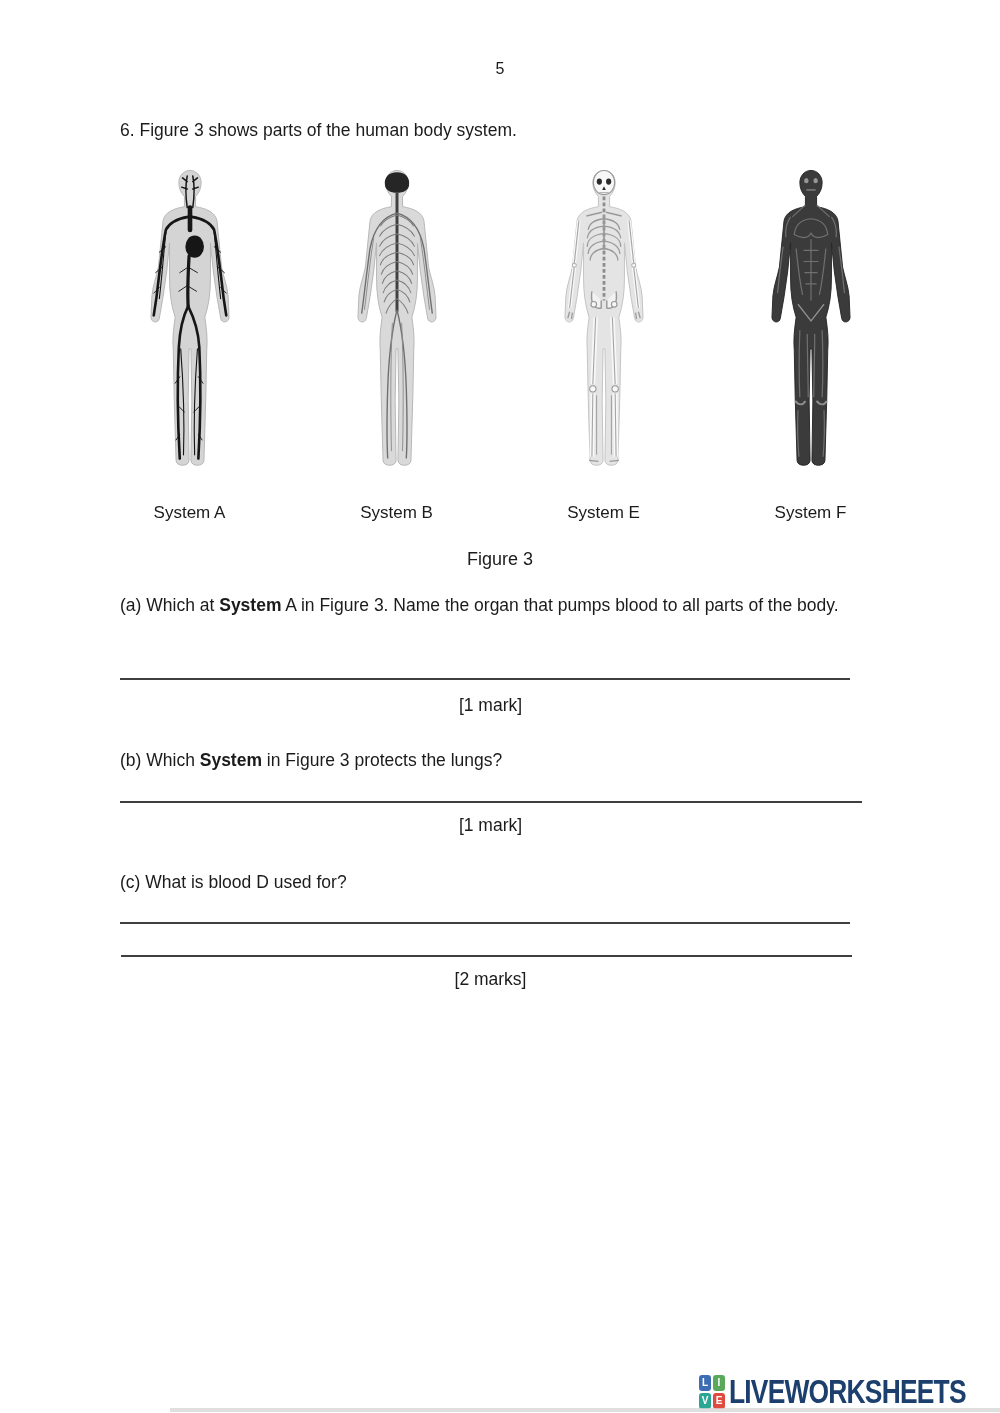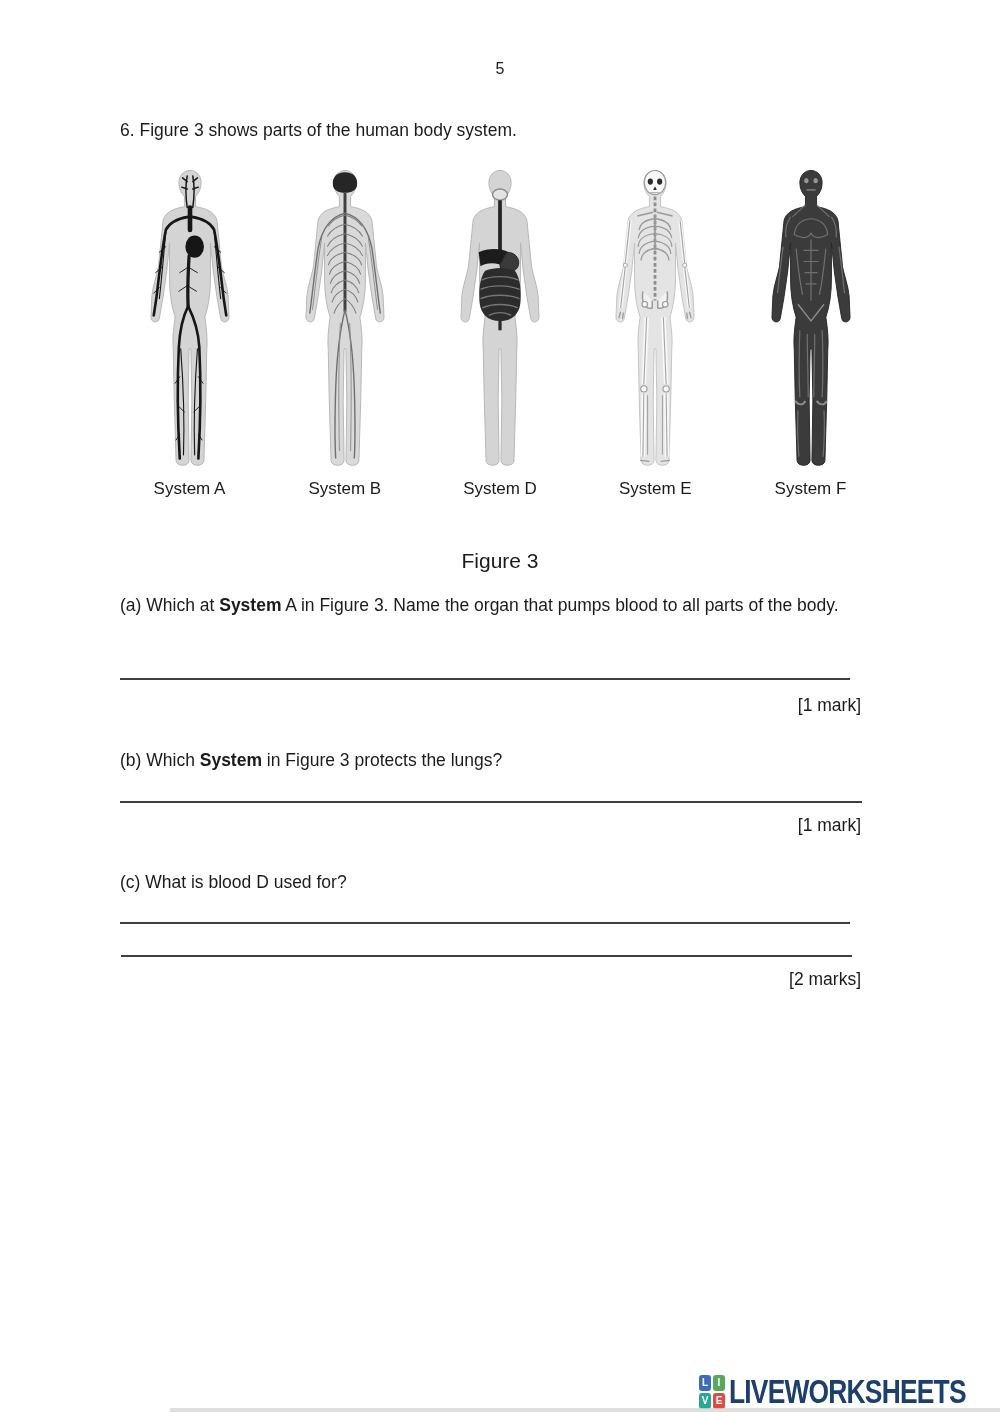--- a/index.html
+++ b/index.html
@@ -5,30 +5,30 @@
   html,body{margin:0;padding:0;}
   body{
     width:1000px;height:1413px;position:relative;background:#ffffff;
     font-family:"Liberation Sans", sans-serif;color:#1b1b1b;overflow:hidden;
   }
   .page-number{position:absolute;top:60px;left:0;width:1000px;text-align:center;font-size:16px;}
   .intro{position:absolute;top:120px;left:120px;width:760px;font-size:17.5px;}
   .figure{position:absolute;top:163px;left:130px;width:740px;display:flex;justify-content:space-between;}
   .syscol{width:119px;display:flex;flex-direction:column;align-items:center;}
   .syscol svg{width:112px;height:316px;display:block;}
-  .syslabel{font-size:17px;white-space:nowrap;}
-  .caption{position:absolute;top:549px;left:0;width:1000px;text-align:center;font-size:21px;}
+  .syslabel{margin-top:24px;font-size:17px;white-space:nowrap;}
+  .caption{position:absolute;top:549px;left:0;width:1000px;text-align:center;font-size:18px;}
   .q{position:absolute;left:120px;width:740px;font-size:17.5px;line-height:35px;}
   #qa{top:588px;} #qb{top:743px;} #qc{top:865px;}
   .ansline{position:absolute;height:0;border-top:2px solid #3f3f3f;}
   #line-a{top:678px;left:120px;width:730px;}
   #line-b{top:801px;left:120px;width:742px;}
   #line-c1{top:922px;left:120px;width:730px;}
   #line-c2{top:955px;left:121px;width:731px;}
-  .marks{position:absolute;left:120px;width:741px;text-align:right;font-size:17.5px;}
+  .marks{position:absolute;left:120px;width:741px;text-align:center;font-size:17.5px;}
   #mark-a{top:695px;} #mark-b{top:815px;} #mark-c{top:969px;}
   .lw-logo{position:absolute;top:1373px;left:699px;display:flex;align-items:center;cursor:pointer;}
   .lw-grid{display:grid;grid-template-columns:12px 12px;grid-auto-rows:16px;gap:2px;margin-right:4px;}
   .lw-sq{border-radius:3px;color:#fff;font-size:10px;font-weight:bold;display:flex;align-items:center;justify-content:center;line-height:1;}
   .lw-text{font-size:33px;font-weight:bold;letter-spacing:-1px;transform:scaleX(0.8);transform-origin:left center;white-space:nowrap;}
   .bottom-edge{position:absolute;top:1408px;left:170px;width:830px;height:4px;background:#d7d7d7;opacity:.8;}
   b{font-weight:bold;margin-top:48px;}
 </style>
 </head>
 <body>
@@ -75,35 +75,20 @@
         <path d="M60,54 C44,58 35,72 31,92 C28,112 25,140 22,162 M60,54 C76,58 85,72 89,92 C92,112 95,140 98,162" stroke="#6f6f6f" stroke-width="1.5" fill="none"></path>
         <path d="M35,80 C31,104 28,134 25,158 M85,80 C89,104 92,134 95,158" stroke="#8a8a8a" stroke-width="1" fill="none"></path>
         <path d="M60,158 C54,182 51,212 50,242 C49,274 49,300 50,318 M60,158 C66,182 69,212 70,242 C71,274 71,300 70,318" stroke="#6f6f6f" stroke-width="1.5" fill="none"></path>
         <path d="M55,172 C53,212 53,262 54,310 M65,172 C67,212 67,262 66,310" stroke="#8a8a8a" stroke-width="1" fill="none"></path>
       </g>
     </svg>
     <div class="syslabel">System B</div>
   </div>
 
 
-  <div class="syscol">
-    <svg viewBox="0 0 120 340">
-      <use href="#human-body" fill="#d4d4d4" stroke="#b3b3b3" stroke-width="1"></use>
-      <g>
-        <ellipse cx="60" cy="34" rx="8" ry="6" stroke="#8a8a8a" stroke-width="1.5" fill="#e3e3e3"></ellipse>
-        <path d="M60,40 L60,92 C60,97 63,100 67,102" stroke="#242424" stroke-width="4" fill="none"></path>
-        <path d="M37,96 C48,91 62,92 69,96 L66,112 C57,106 45,107 39,111 Z" fill="#1c1c1c"></path>
-        <path d="M67,96 C76,96 81,102 80,109 C79,116 71,119 64,116 C60,114 59,110 61,107 Z" fill="#3a3a3a" stroke="#222222" stroke-width="1"></path>
-        <path d="M44,116 C38,124 37,138 38,150 C39,162 47,170 60,170 C73,170 81,162 82,150 C83,138 82,124 76,116 C66,112 54,112 44,116 Z" fill="#2c2c2c"></path>
-        <path d="M40,126 C50,121 70,121 80,126 M39,136 C50,131 70,131 81,136 M39,146 C50,141 70,141 81,146 M41,156 C51,151 69,151 79,156 M48,164 C55,160 65,160 72,164" stroke="#777777" stroke-width="1.5" fill="none"></path>
-        <path d="M60,170 L60,180" stroke="#2c2c2c" stroke-width="3.5"></path>
-      </g>
-    </svg>
-    <div class="syslabel">System D</div>
-  </div>
 
   <div class="syscol">
     <svg viewBox="0 0 120 340">
       <use href="#human-body" fill="#e4e4e4" stroke="#c0c0c0" stroke-width="1"></use>
       <g>
         <ellipse cx="60" cy="21" rx="11.5" ry="13" fill="#f7f7f7" stroke="#9a9a9a" stroke-width="1.2"></ellipse>
         <ellipse cx="55" cy="20" rx="2.8" ry="3.4" fill="#2a2a2a"></ellipse>
         <ellipse cx="65" cy="20" rx="2.8" ry="3.4" fill="#2a2a2a"></ellipse>
         <path d="M60,25 L58,29 L62,29 Z" fill="#2a2a2a"></path>
         <path d="M55,32 L65,32" stroke="#9a9a9a" stroke-width="1" fill="none"></path>

